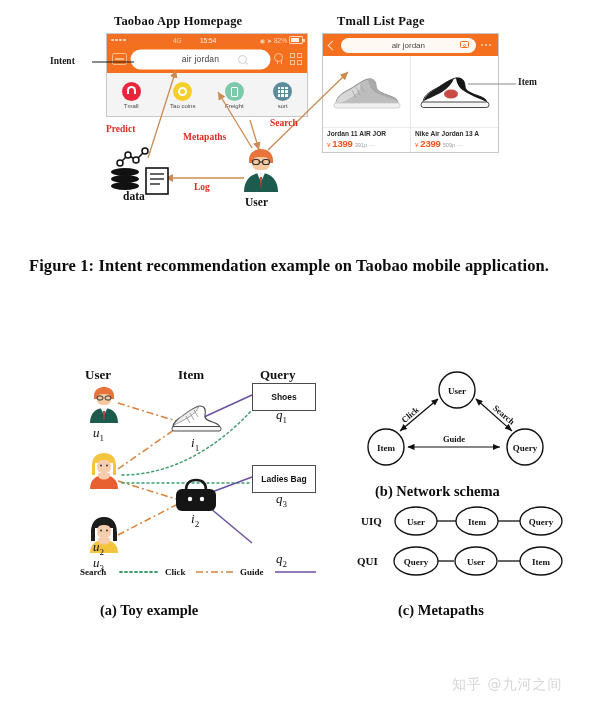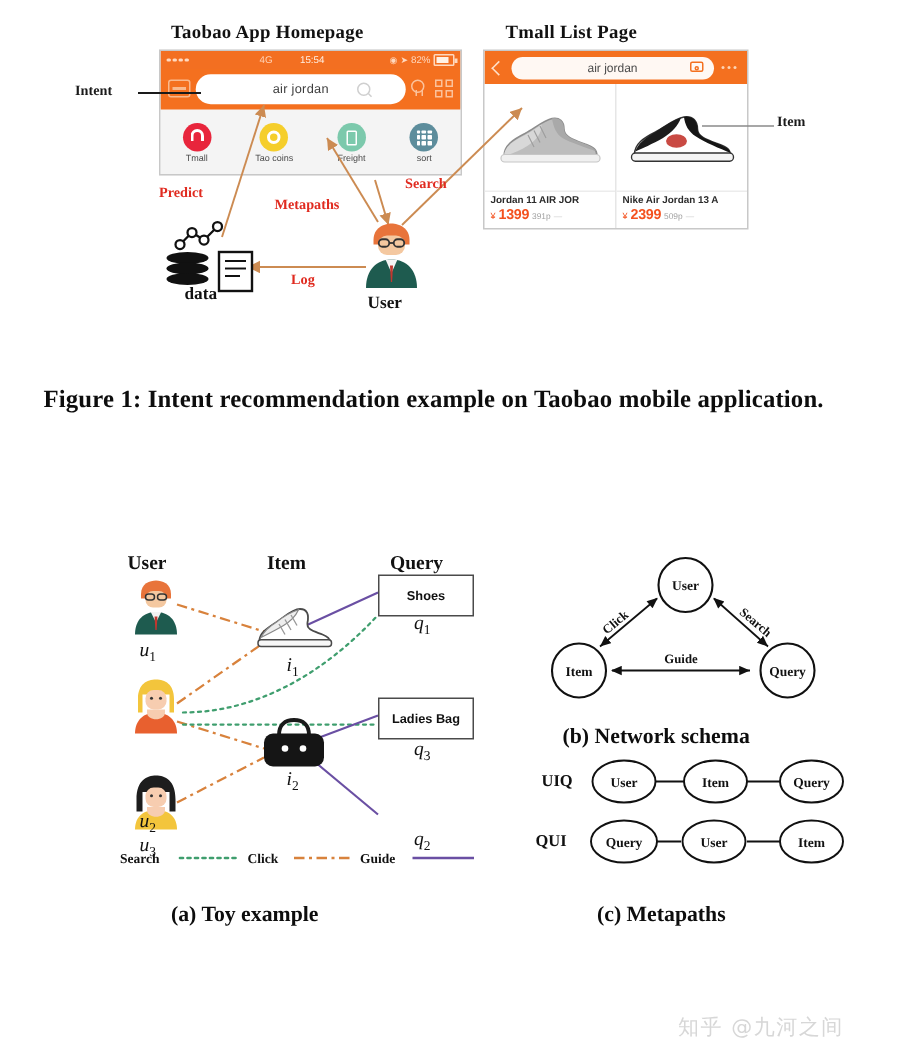--- a/index.html
+++ b/index.html
@@ -481,21 +481,21 @@
 
     <div class="legend-item" style="left:80px;top:212px;">Search</div>
     <div class="legend-item" style="left:165px;top:212px;">Click</div>
     <div class="legend-item" style="left:240px;top:212px;">Guide</div>
     <svg width="340" height="30" style="position:absolute;left:0;top:206px;">
       <line x1="120" y1="11" x2="158" y2="11" stroke="#3f9e6e" stroke-width="1.8" stroke-dasharray="2,3" stroke-linecap="round"></line>
       <line x1="196" y1="11" x2="234" y2="11" stroke="#d8823c" stroke-width="1.6" stroke-dasharray="7,3,2,3"></line>
       <line x1="275" y1="11" x2="316" y2="11" stroke="#6a4fa3" stroke-width="1.6"></line>
     </svg>
 
-    <div class="subcap" style="left:114px;top:247px;">(a) Toy example</div>
+    <div class="subcap" style="left:100px;top:247px;">(a) Toy example</div>
 
     <svg width="200" height="120" style="position:absolute;left:360px;top:14px;">
       <defs>
         <marker id="arwBk" markerWidth="7" markerHeight="7" refX="6" refY="2.6" orient="auto">
           <path d="M0,0 L6,2.6 L0,5.2 Z" fill="#111"></path>
         </marker>
         <marker id="arwBkS" markerWidth="7" markerHeight="7" refX="0.6" refY="2.6" orient="auto">
           <path d="M6,0 L0,2.6 L6,5.2 Z" fill="#111"></path>
         </marker>
       </defs>

